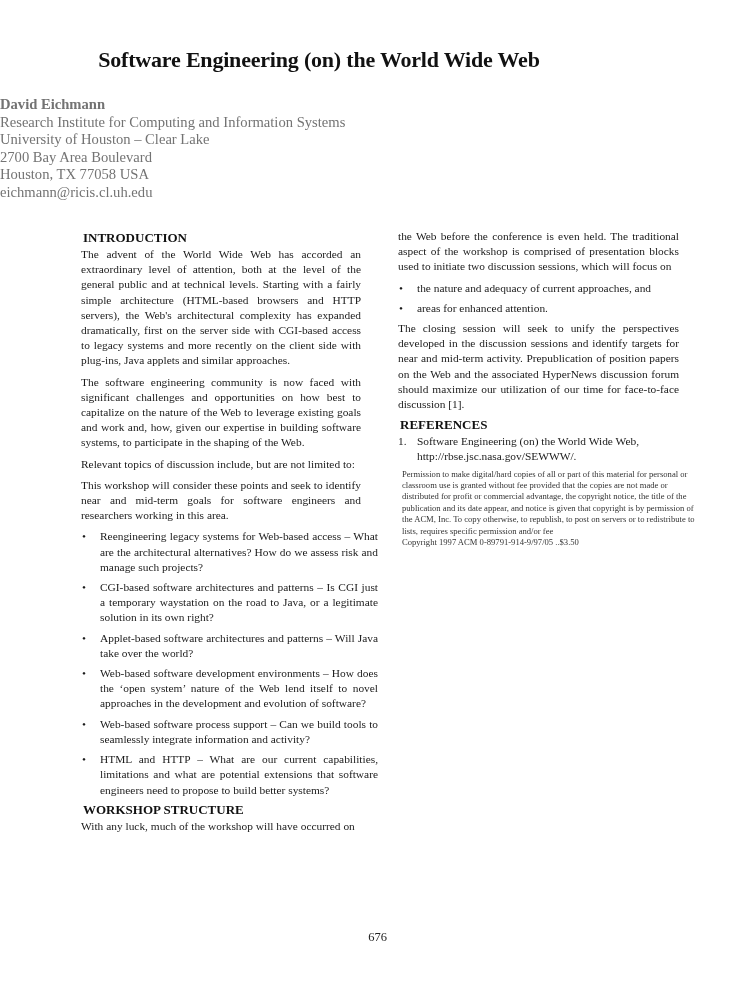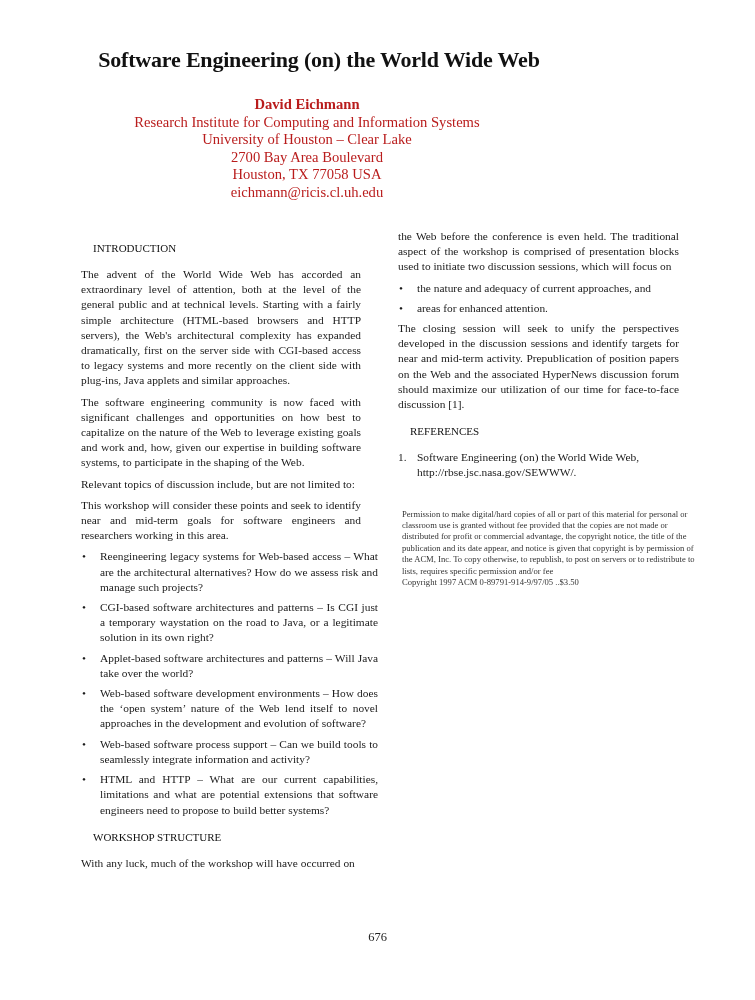--- a/index.html
+++ b/index.html
@@ -5,38 +5,38 @@
   html, body { margin: 0; padding: 0; }
   body {
     width: 755px; height: 1000px; background: #ffffff; position: relative; overflow: hidden;
     font-family: "Liberation Serif", "DejaVu Serif", serif; color: #1a1a1a;
   }
   .title {
     position: absolute; left: 0; width: 638px; top: 47px; text-align: center;
     font-weight: bold; font-size: 22px; letter-spacing: -0.2px; color: #111;
   }
   .authorblock {
-    position: absolute; left: 0; width: 614px; top: 96px; text-align: center;
-    font-size: 14.6px; line-height: 17.6px; color: #b91c1c;
+    position: absolute; left: 0; width: 614px; top: 96px; 
+    font-size: 14.6px; line-height: 17.6px; color: #737373;
   }
   .authorblock .name { font-weight: bold; font-size: 14.6px; }
   .col {
     position: absolute; top: 229px; font-size: 11.4px; line-height: 15.2px; text-align: justify;
   }
   .col.left { left: 81px; width: 297px; }
   .col.right { left: 398px; width: 298px; }
-  .h { font-weight: normal; font-size: 11px; line-height: 14px; margin: 12px; color: #111; }
+  .h { font-weight: bold; font-size: 13px; line-height: 14px; margin: 2px; color: #111; }
   p { margin: 0 17px 6px 0; }
   ul { margin: 0 0 4px 0; padding: 0; list-style: none; }
   li { position: relative; padding-left: 19px; margin-bottom: 5px; }
   li .bullet { position: absolute; left: 1px; top: 0; }
   .ref { position: relative; padding-left: 19px; text-align: left; }
   .ref .num { position: absolute; left: 0; }
   .permission {
-    margin-top: 28px; font-size: 8.6px; line-height: 11.4px; text-align: left; color: #333;
+    margin-top: 4px; font-size: 8.6px; line-height: 11.4px; text-align: left; color: #333;
     padding-left: 4px;
   }
   .permission .venue { font-style: italic; }
   .pagenum {
     position: absolute; left: 0; width: 755px; top: 930px; text-align: center; font-size: 12.5px; color: #222;
   }
 </style>
 </head>
 <body>
 

